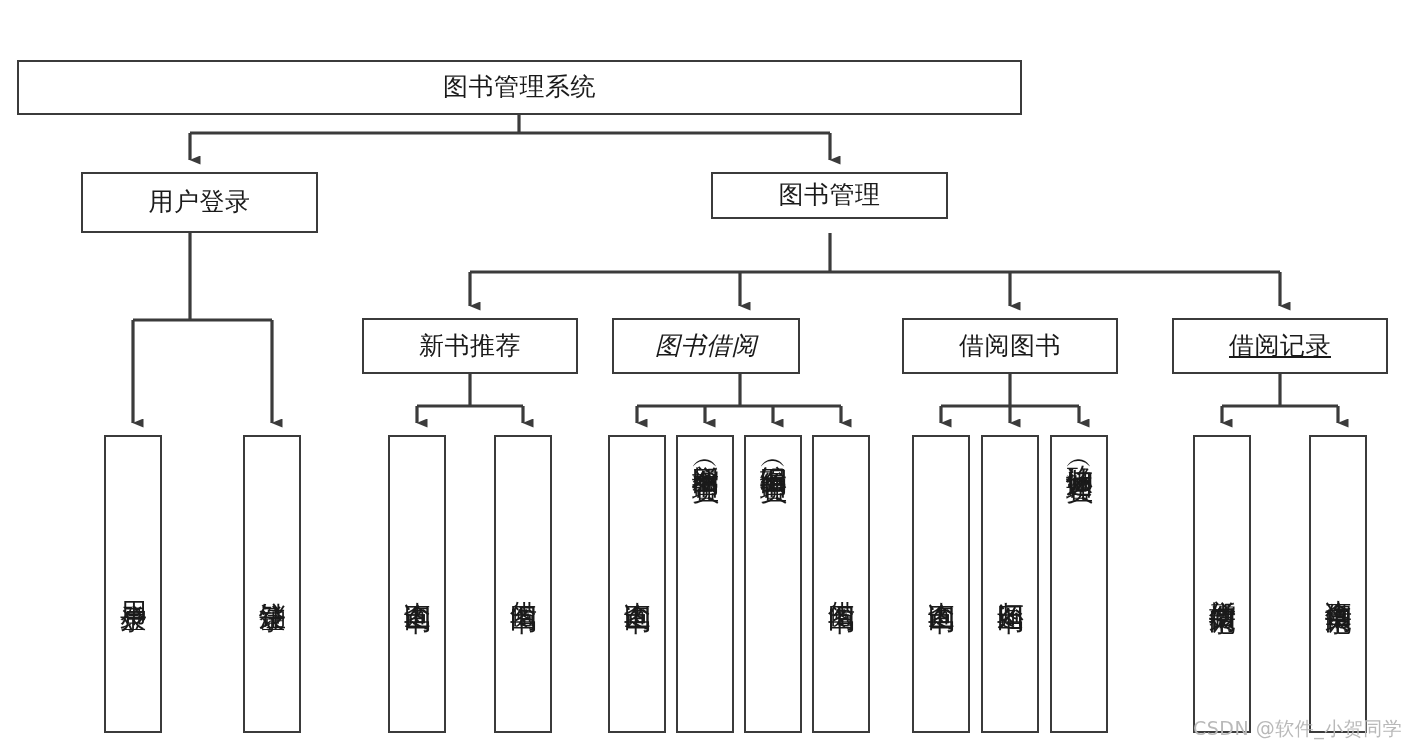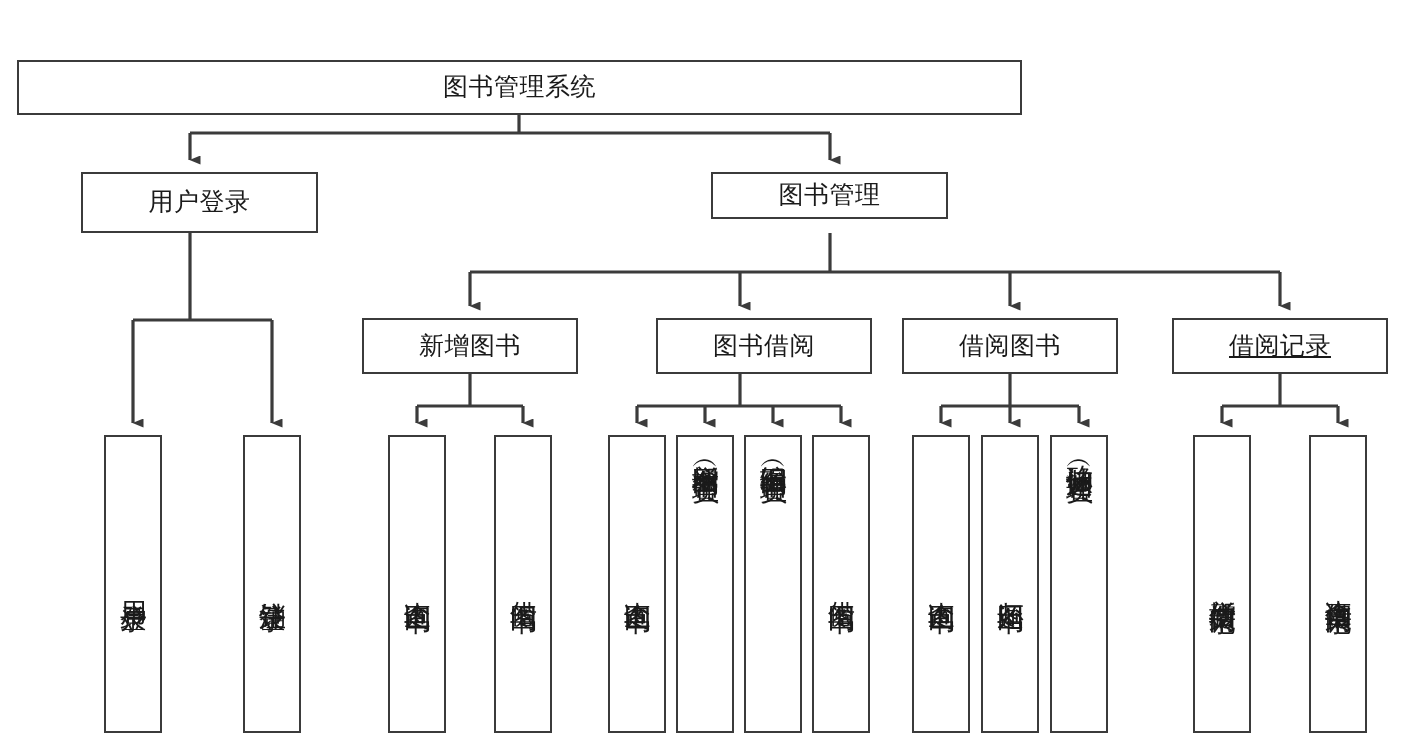--- a/index.html
+++ b/index.html
@@ -140,24 +140,24 @@
 
   <div class="node horizontal" style="left:81px; top:172px; width:237px; height:61px;">
     <span class="label">用户登录</span>
   </div>
 
   <div class="node horizontal" style="left:711px; top:172px; width:237px; height:47px;">
     <span class="label">图书管理</span>
   </div>
 
   <div class="node horizontal" style="left:362px; top:318px; width:216px; height:56px;">
-    <span class="label">新增图书</span>
-  </div>
-
-  <div class="node horizontal" style="left:656px; top:318px; width:216px; height:56px;">
+    <span class="label">新书推荐</span>
+  </div>
+
+  <div class="node horizontal" style="left:612px; top:318px; width:188px; height:56px;font-style:italic;">
     <span class="label">图书借阅</span>
   </div>
 
   <div class="node horizontal" style="left:902px; top:318px; width:216px; height:56px;">
     <span class="label">借阅图书</span>
   </div>
 
   <div class="node horizontal" style="left:1172px; top:318px; width:216px; height:56px;text-decoration:underline;">
     <span class="label">借阅记录</span>
   </div>
@@ -207,14 +207,15 @@
   </div>
 
   <div class="node vertical centered" style="left:1193px; top:435px; width:58px; height:298px;">
     <span class="label">新增借阅记录</span>
   </div>
 
   <div class="node vertical centered" style="left:1309px; top:435px; width:58px; height:298px;">
     <span class="label">查询借阅记录</span>
   </div>
 
+  <div class="watermark" style="left:1193px; top:716px;">CSDN @软件_小贺同学</div>
 
 </div>
 
 </body></html>

